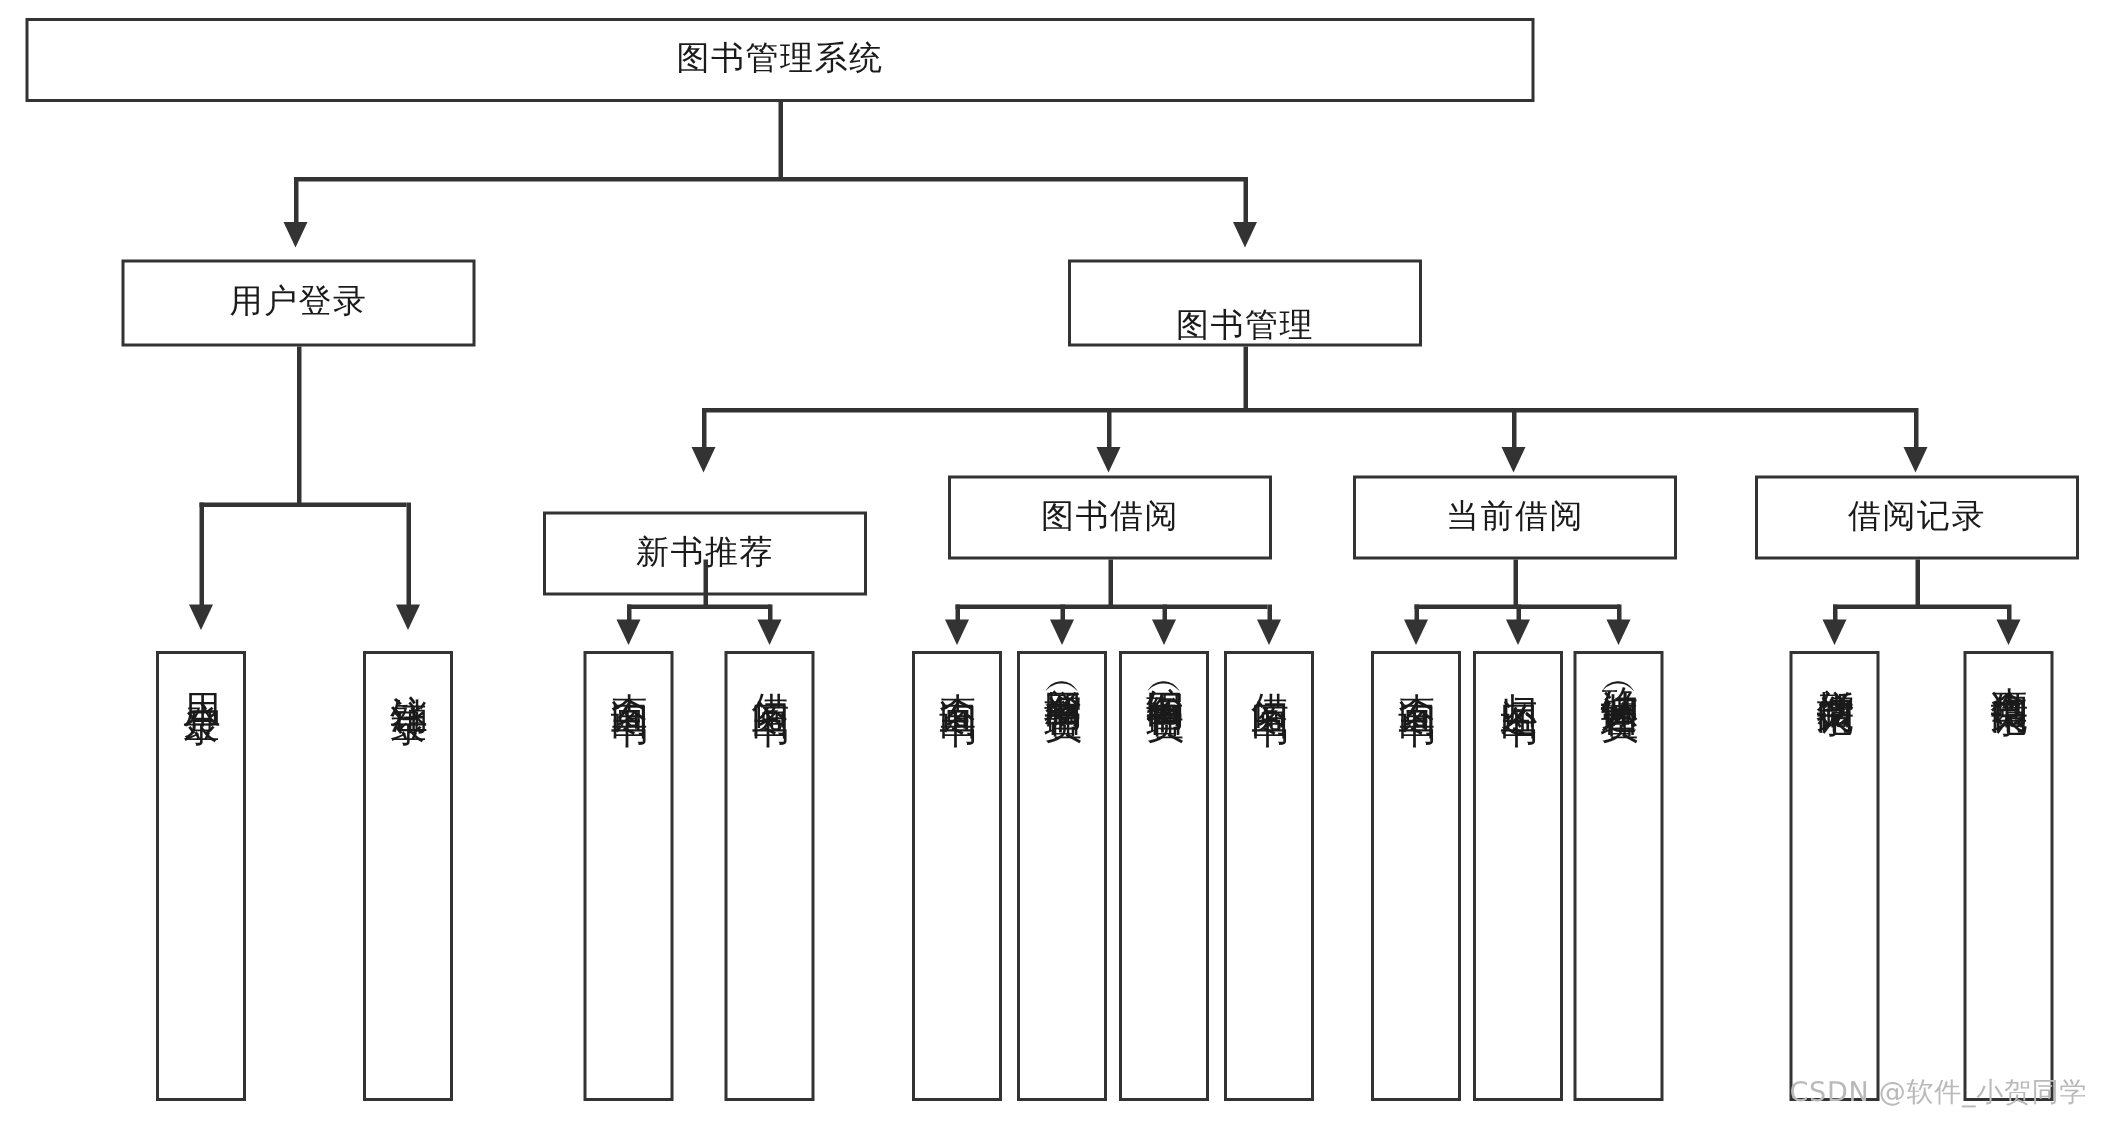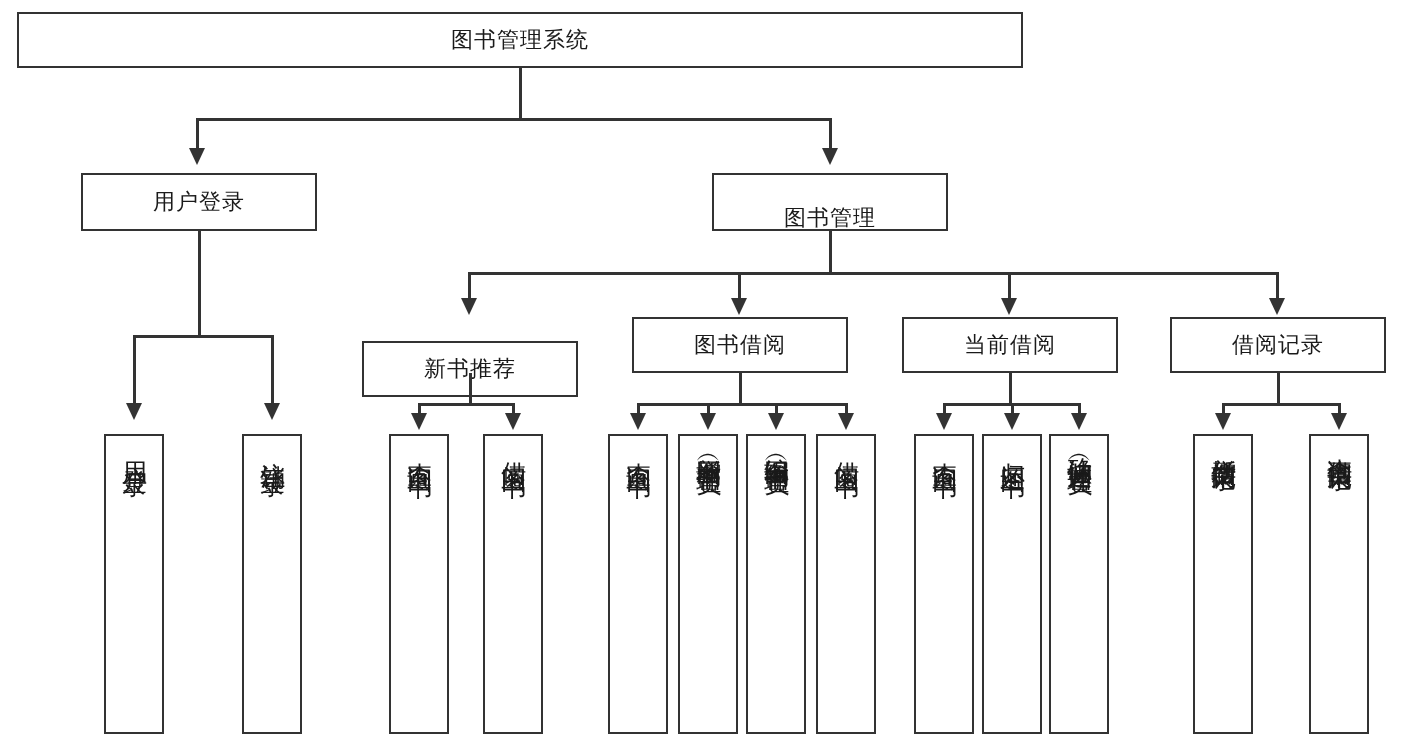--- a/index.html
+++ b/index.html
@@ -203,14 +203,17 @@
     <span class="node-label">确认归还（管理员）</span>
   </div>
 
   <div class="node v-node long" style="left:1193px; top:434px; width:60px; height:300px;">
     <span class="node-label">新增借阅记录</span>
   </div>
   <div class="node v-node long" style="left:1309px; top:434px; width:60px; height:300px;">
     <span class="node-label">查询借阅记录</span>
   </div>
 
+  <div class="watermark" style="left:1193px; top:716px;">
+    <span>CSDN @软件_小贺同学</span>
+  </div>
 
 </div>
 
 </body></html>

